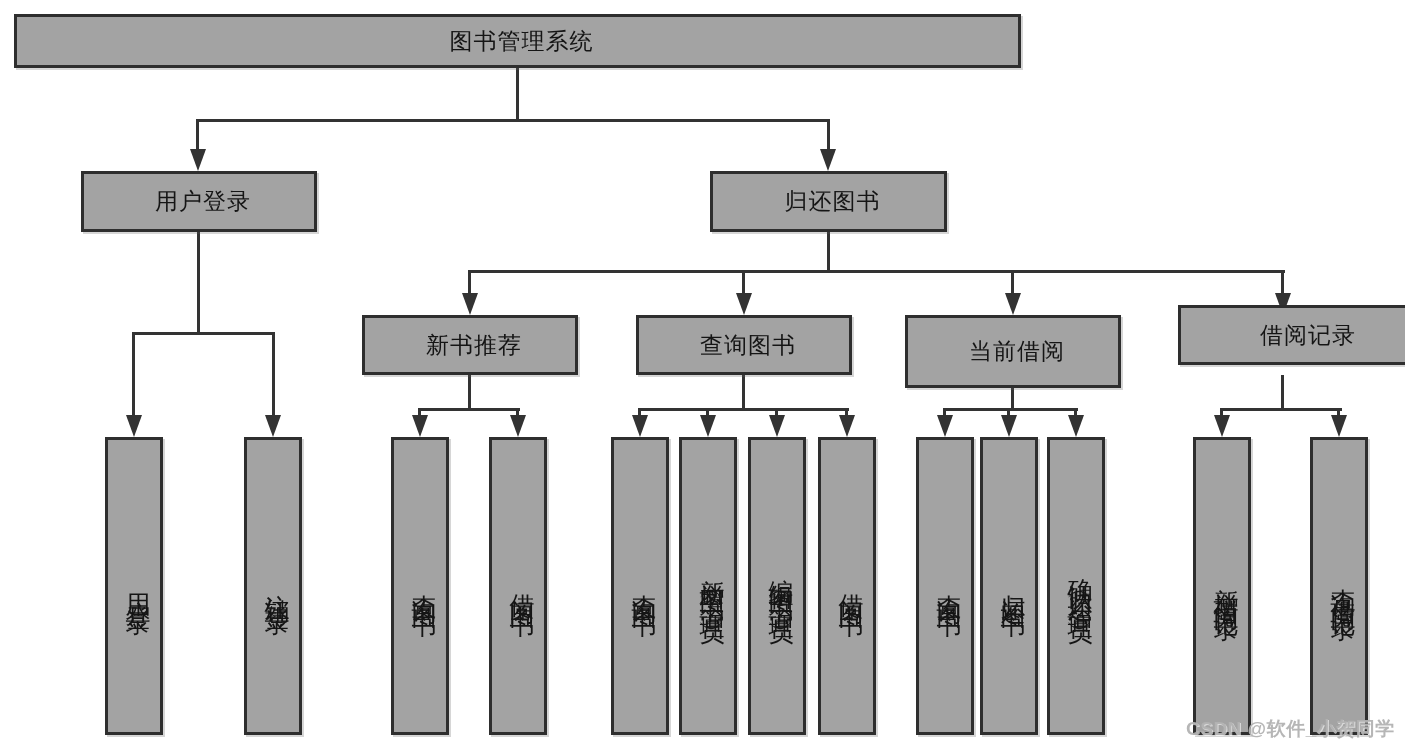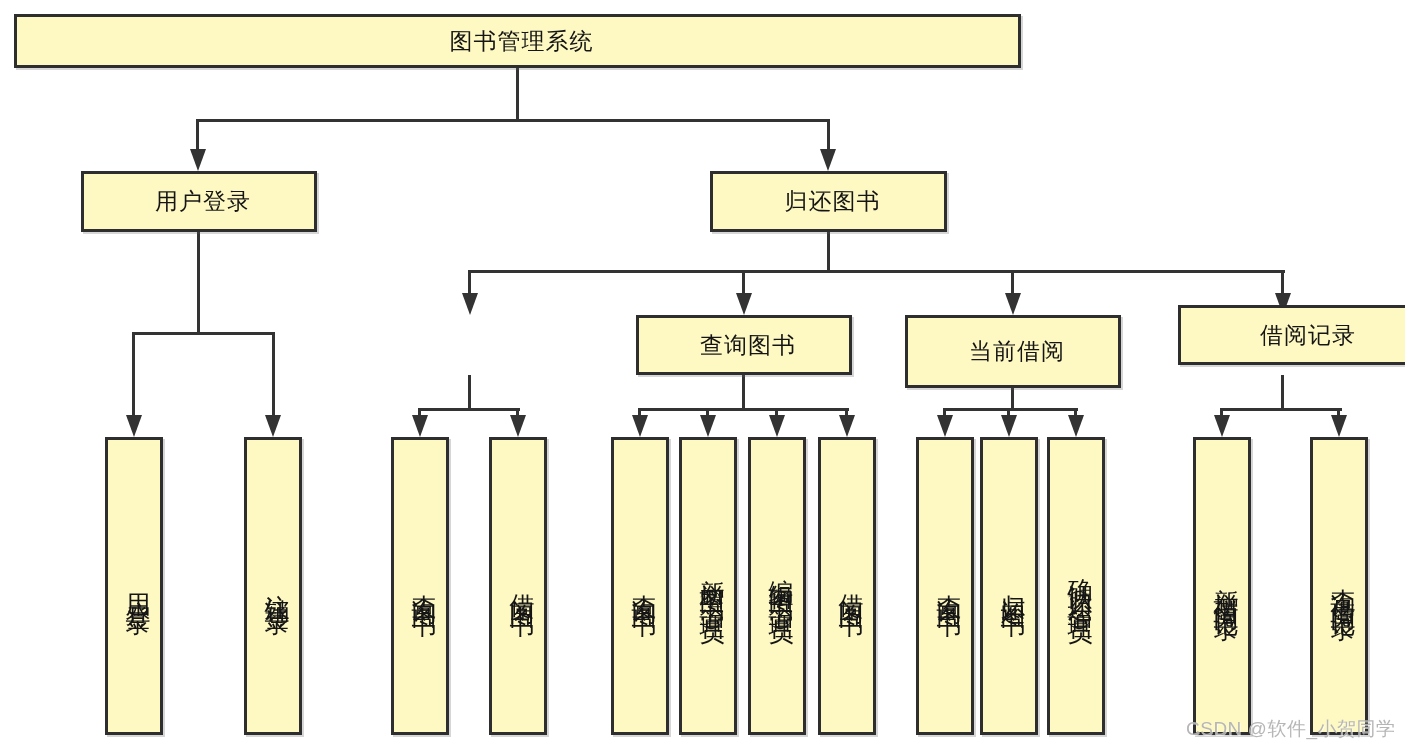--- a/index.html
+++ b/index.html
@@ -1,39 +1,40 @@
 <!DOCTYPE html>
 <html><head>
 <meta charset="utf-8">
 <style>
   html,body{margin:0;padding:0;background:#ffffff;}
   .stage{
     position:relative;width:1405px;height:747px;background:#ffffff;
     font-family:"Liberation Sans","DejaVu Sans",sans-serif;overflow:hidden;
   }
   .node{
-    position:absolute;background:#fef9c3;border:3px solid #2e2e2e;box-sizing:border-box;
+    position:absolute;background:#a3a3a3;border:3px solid #2e2e2e;box-sizing:border-box;
     display:flex;align-items:center;justify-content:center;color:#151515;
     box-shadow:2px 2px 0 rgba(90,90,90,0.25);z-index:2;padding-left:8px;
   }
   .h{font-size:23px;letter-spacing:1px;white-space:nowrap;}
   .v{
     writing-mode:vertical-rl;text-orientation:upright;
     font-size:25px;letter-spacing:6px;line-height:1;
   }
   .ln{position:absolute;background:#333333;z-index:1;}
   .ar{
     position:absolute;width:0;height:0;z-index:1;
     border-left:8px solid transparent;border-right:8px solid transparent;
     border-top:22px solid #333333;
   }
   .wm{
     position:absolute;z-index:10;color:rgba(178,178,178,0.95);
     font-size:19px;letter-spacing:0.5px;white-space:nowrap;
     text-shadow:1px 1px 0 rgba(255,255,255,0.6);
+    font-weight:bold;
   }
 </style>
 </head>
 <body>
 
 <div class="stage">
 
   <div class="node h" style="left:14px;top:14px;width:1007px;height:54px">图书管理系统</div>
 
   <div class="ln" style="left:516px;top:68px;width:3px;height:54px"></div>
@@ -57,20 +58,21 @@
   <div class="ln" style="left:468px;top:270px;width:817px;height:3px"></div>
   <div class="ln" style="left:468px;top:270px;width:3px;height:25px"></div>
   <div class="ar" style="left:462px;top:293px"></div>
   <div class="ln" style="left:742px;top:270px;width:3px;height:25px"></div>
   <div class="ar" style="left:736px;top:293px"></div>
   <div class="ln" style="left:1011px;top:270px;width:3px;height:25px"></div>
   <div class="ar" style="left:1005px;top:293px"></div>
   <div class="ln" style="left:1281px;top:270px;width:3px;height:25px"></div>
   <div class="ar" style="left:1275px;top:293px"></div>
 
+  <div class="node h" style="left:362px;top:315px;width:216px;height:60px">新书推荐</div>
   <div class="node h" style="left:636px;top:315px;width:216px;height:60px">查询图书</div>
   <div class="node h" style="left:905px;top:315px;width:216px;height:73px">当前借阅</div>
   <div class="node h" style="left:1178px;top:305px;width:252px;height:60px">借阅记录</div>
 
   <div class="ln" style="left:468px;top:375px;width:3px;height:36px"></div>
   <div class="ln" style="left:418px;top:408px;width:102px;height:3px"></div>
   <div class="ln" style="left:418px;top:408px;width:3px;height:9px"></div>
   <div class="ar" style="left:412px;top:415px"></div>
   <div class="ln" style="left:516px;top:408px;width:3px;height:9px"></div>
   <div class="ar" style="left:510px;top:415px"></div>

